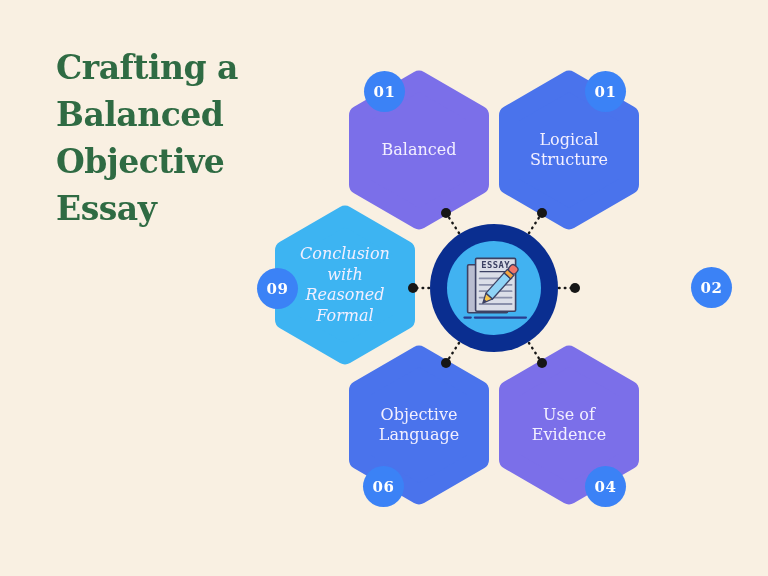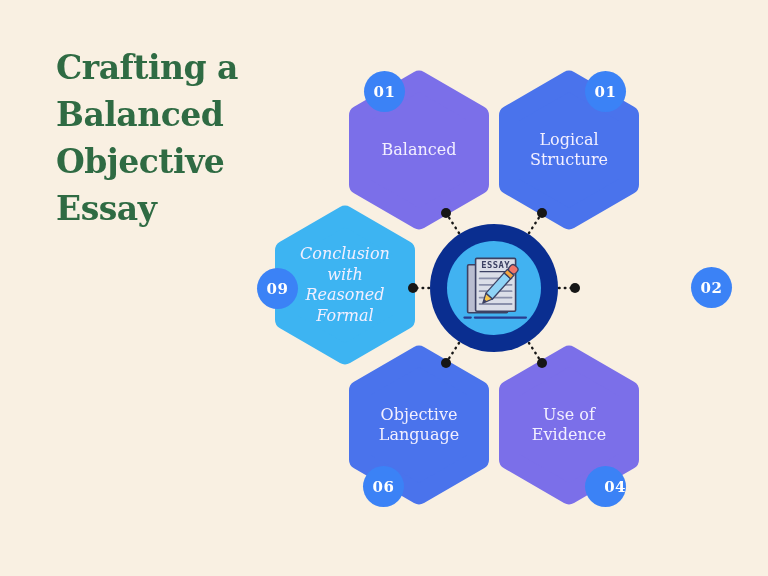--- a/index.html
+++ b/index.html
@@ -180,21 +180,21 @@
 
   <div class="badge" style="left:364px; top:71px;">
       <span>01</span>
     </div>
   <div class="badge" style="left:585px; top:71px;">
       <span>01</span>
     </div>
   <div class="badge" style="left:691px; top:267px;">
       <span>02</span>
     </div>
-  <div class="badge" style="left:585px; top:466px;justify-content:flex-end;">
+  <div class="badge" style="left:585px; top:466px;">
       <span>04</span>
     </div>
   <div class="badge" style="left:363px; top:466px;">
       <span>06</span>
     </div>
   <div class="badge" style="left:257px; top:268px;">
       <span>09</span>
     </div>
 
 </div>

